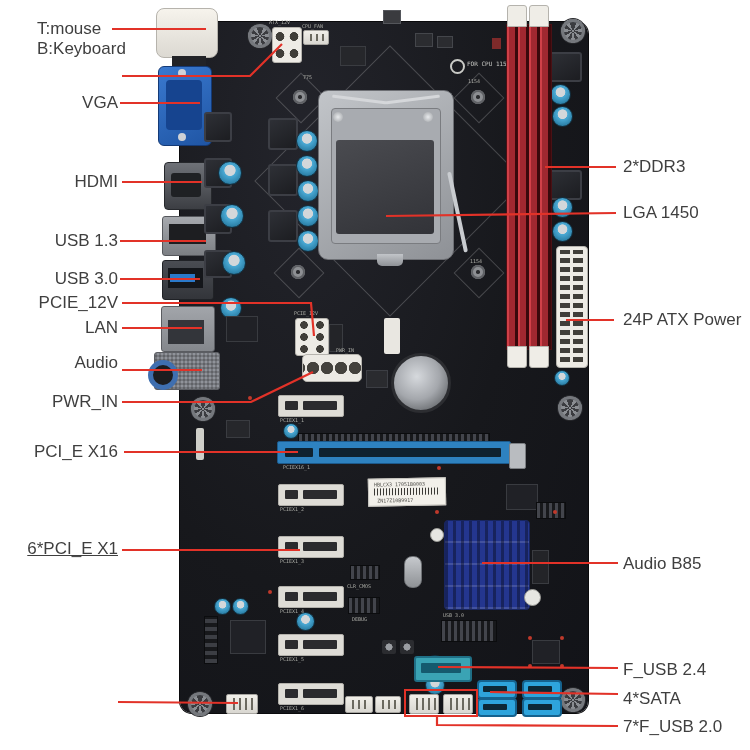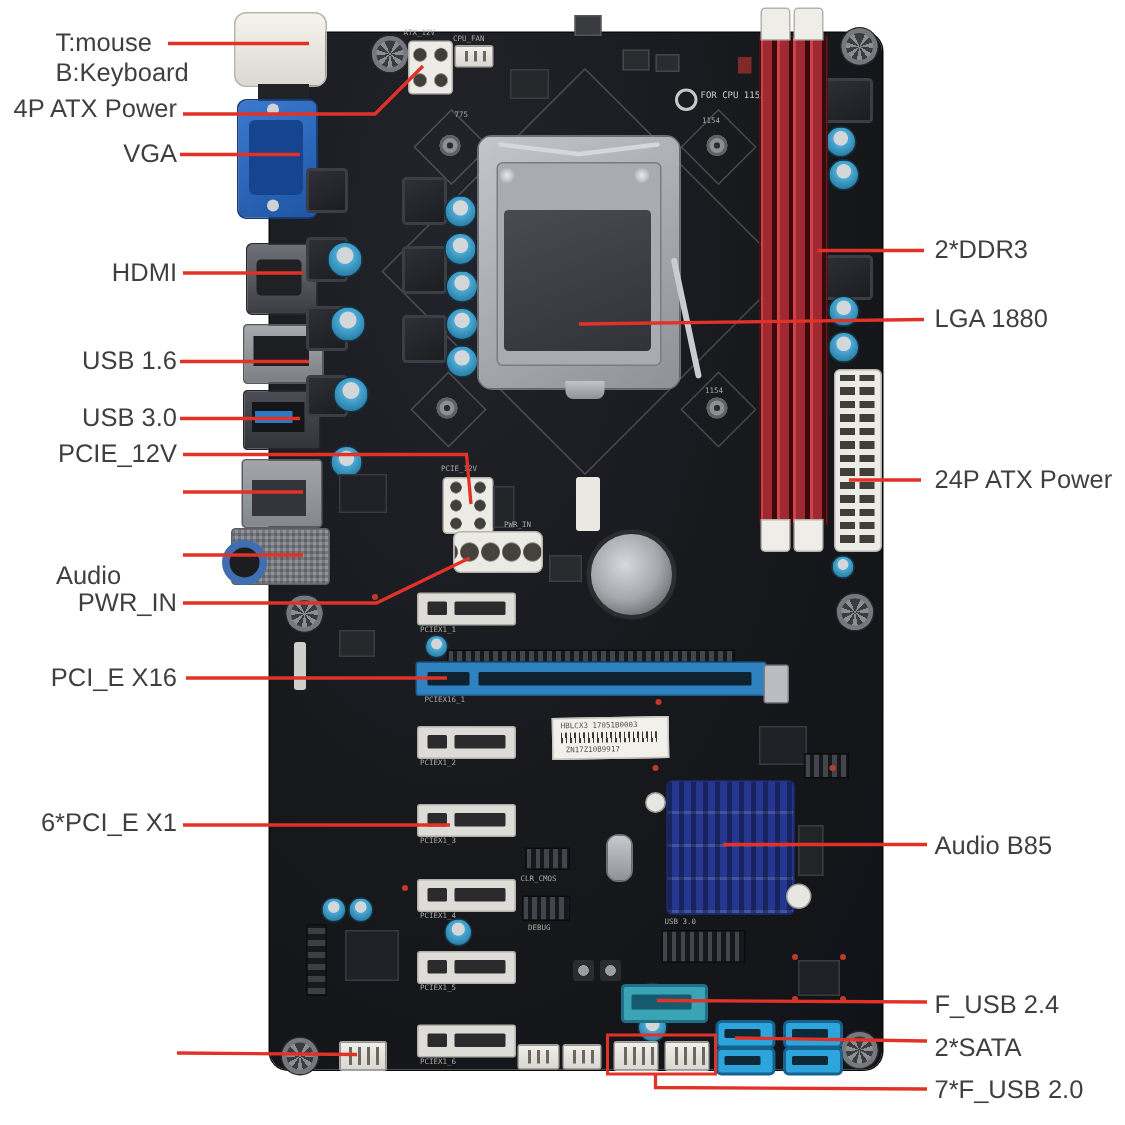--- a/index.html
+++ b/index.html
@@ -268,37 +268,37 @@
   <div class="ab hdrw" style="left:443px;top:694px;width:28px;height:18px;"></div>
 
   <div class="ab" style="left:248px;top:396px;width:4px;height:4px;background:#c0392b;border-radius:50%;"></div>
   <div class="ab" style="left:268px;top:590px;width:4px;height:4px;background:#c0392b;border-radius:50%;"></div>
   <div class="ab" style="left:435px;top:510px;width:4px;height:4px;background:#c0392b;border-radius:50%;"></div>
   <div class="ab" style="left:553px;top:510px;width:4px;height:4px;background:#c0392b;border-radius:50%;"></div>
   <div class="ab" style="left:437px;top:466px;width:4px;height:4px;background:#c0392b;border-radius:50%;"></div>
 
   <div class="lbl" style="left:37px;top:18px;">T:mouse</div>
   <div class="lbl" style="left:37px;top:38px;">B:Keyboard</div>
-  <div class="lbl left" style="top:62px;">4P ATX Power</div>
   <div class="lbl left" style="top:171px;">HDMI</div>
   <div class="lbl left" style="top:92px;">VGA</div>
-  <div class="lbl left" style="top:230px;">USB 1.6</div>
+  <div class="lbl left" style="top:230px;">USB 1.3</div>
   <div class="lbl left" style="top:268px;">USB 3.0</div>
   <div class="lbl left" style="top:292px;">PCIE_12V</div>
-  <div class="lbl left" style="top:373px;text-align:center;">Audio</div>
+  <div class="lbl left" style="top:317px;">LAN</div>
+  <div class="lbl left" style="top:352px;">Audio</div>
   <div class="lbl left" style="top:391px;">PWR_IN</div>
   <div class="lbl left" style="top:441px;">PCI_E X16</div>
-  <div class="lbl left" style="top:538px;">6*PCI_E X1</div>
+  <div class="lbl left" style="top:538px;text-decoration:underline;">6*PCI_E X1</div>
 
   <div class="lbl right" style="top:156px;">2*DDR3</div>
-  <div class="lbl right" style="top:202px;">LGA 1880</div>
+  <div class="lbl right" style="top:202px;">LGA 1450</div>
   <div class="lbl right" style="top:309px;">24P ATX Power</div>
   <div class="lbl right" style="top:553px;">Audio B85</div>
   <div class="lbl right" style="top:659px;">F_USB 2.4</div>
-  <div class="lbl right" style="top:688px;">2*SATA</div>
+  <div class="lbl right" style="top:688px;">4*SATA</div>
   <div class="lbl right" style="top:716px;">7*F_USB 2.0</div>
 
   <svg class="lines" width="750" height="750" viewBox="0 0 750 750">
     <g stroke="#e23228" stroke-width="2.2" fill="none">
       <polyline points="112,29 206,29"></polyline>
       <polyline points="122,76 250,76 282,44"></polyline>
       <polyline points="120,103 200,103"></polyline>
       <polyline points="122,182 202,182"></polyline>
       <polyline points="120,241 206,241"></polyline>
       <polyline points="120,279 200,279"></polyline>

